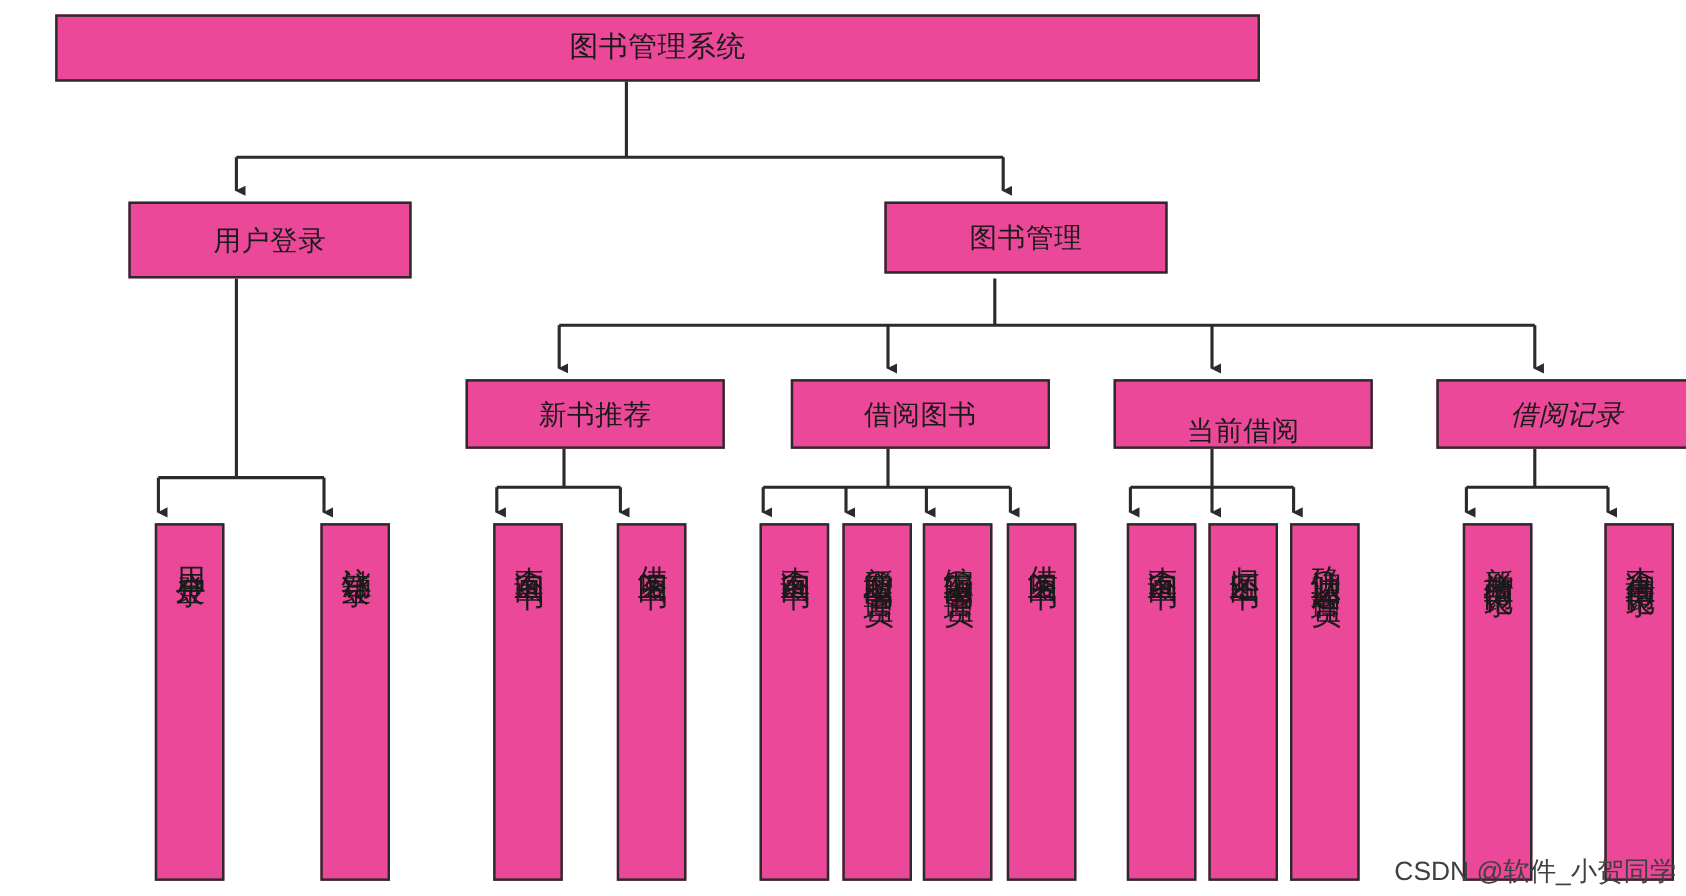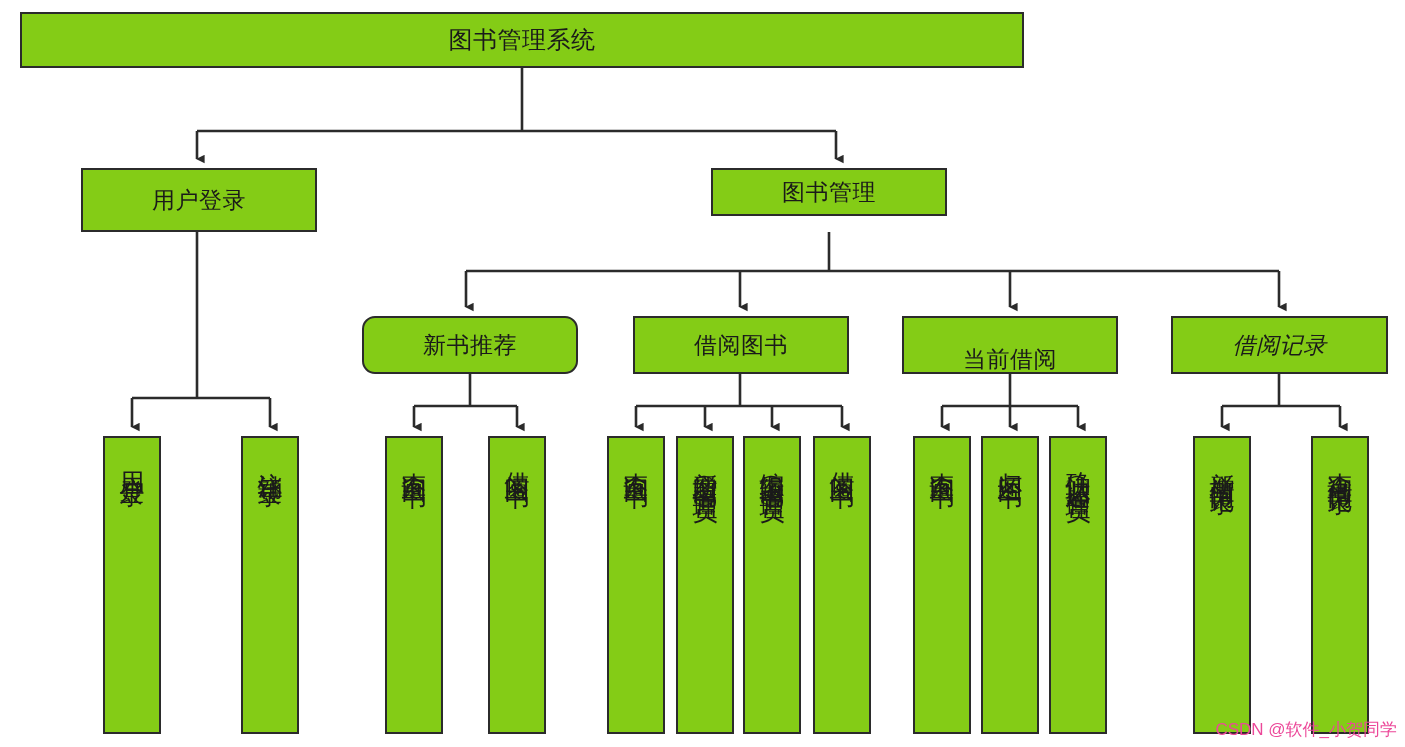--- a/index.html
+++ b/index.html
@@ -8,26 +8,27 @@
     width:1405px;height:747px;
     -webkit-font-smoothing:antialiased;
   }
   #stage{position:relative;width:1405px;height:747px;overflow:hidden;background:#ffffff;}
   #edges{position:absolute;left:0;top:0;width:1405px;height:747px;}
 
   .node{
     position:absolute;
     box-sizing:border-box;
     border:2.5px solid #2b2b2b;
-    background:#84cc16;
+    background:#ec4899;
     display:flex;
     align-items:center;
     justify-content:center;
     color:#1a1a1a;
     z-index:2;
+    margin-left:26px;
   }
   .node .lbl{
     display:block;
     white-space:nowrap;
     line-height:1.15;
   }
   .node.horiz .lbl{
     font-size:23px;
     letter-spacing:0.5px;
   }
@@ -42,22 +43,22 @@
     text-orientation:upright;
     font-size:25px;
     letter-spacing:4px;
     line-height:1;
     white-space:nowrap;
   }
   .watermark{
     position:absolute;
     right:8px;
     bottom:6px;
-    font-size:17px;
-    color:#ec4899;
+    font-size:22px;
+    color:#404040;
     white-space:nowrap;
     z-index:3;
     font-family:"Liberation Sans","DejaVu Sans",sans-serif;
   }
 </style>
 </head>
 <body>
 
 <div id="stage">
 
@@ -104,25 +105,25 @@
     </g>
   </svg>
 
   <div class="node root horiz" style="left:20px;top:12px;width:1004px;height:56px;">
     <span class="lbl">图书管理系统</span>
   </div>
 
   <div class="node horiz" style="left:81px;top:168px;width:236px;height:64px;">
     <span class="lbl">用户登录</span>
   </div>
-  <div class="node horiz" style="left:711px;top:168px;width:236px;height:48px;">
+  <div class="node horiz" style="left:711px;top:168px;width:236px;height:60px;">
     <span class="lbl">图书管理</span>
   </div>
 
-  <div class="node horiz" style="left:362px;top:316px;width:216px;height:58px;border-radius:13px;">
+  <div class="node horiz" style="left:362px;top:316px;width:216px;height:58px;">
     <span class="lbl">新书推荐</span>
   </div>
   <div class="node horiz" style="left:633px;top:316px;width:216px;height:58px;">
     <span class="lbl">借阅图书</span>
   </div>
   <div class="node horiz" style="left:902px;top:316px;width:216px;height:58px;align-items:flex-end;">
     <span class="lbl">当前借阅</span>
   </div>
   <div class="node horiz" style="left:1171px;top:316px;width:217px;height:58px;font-style:italic;">
     <span class="lbl">借阅记录</span>

